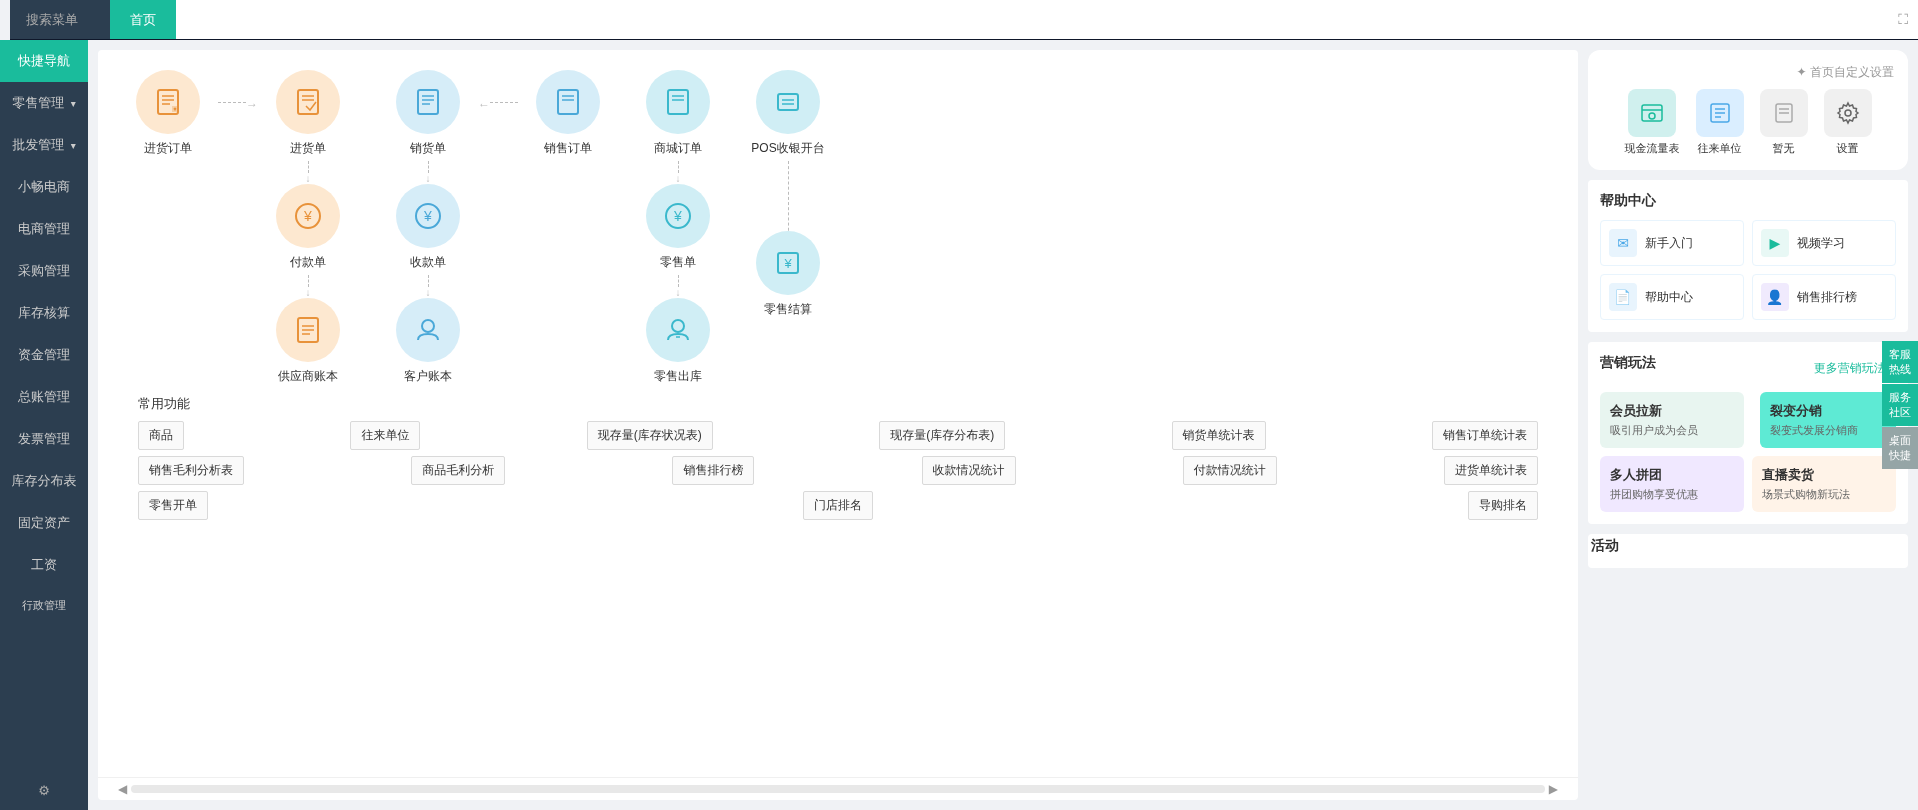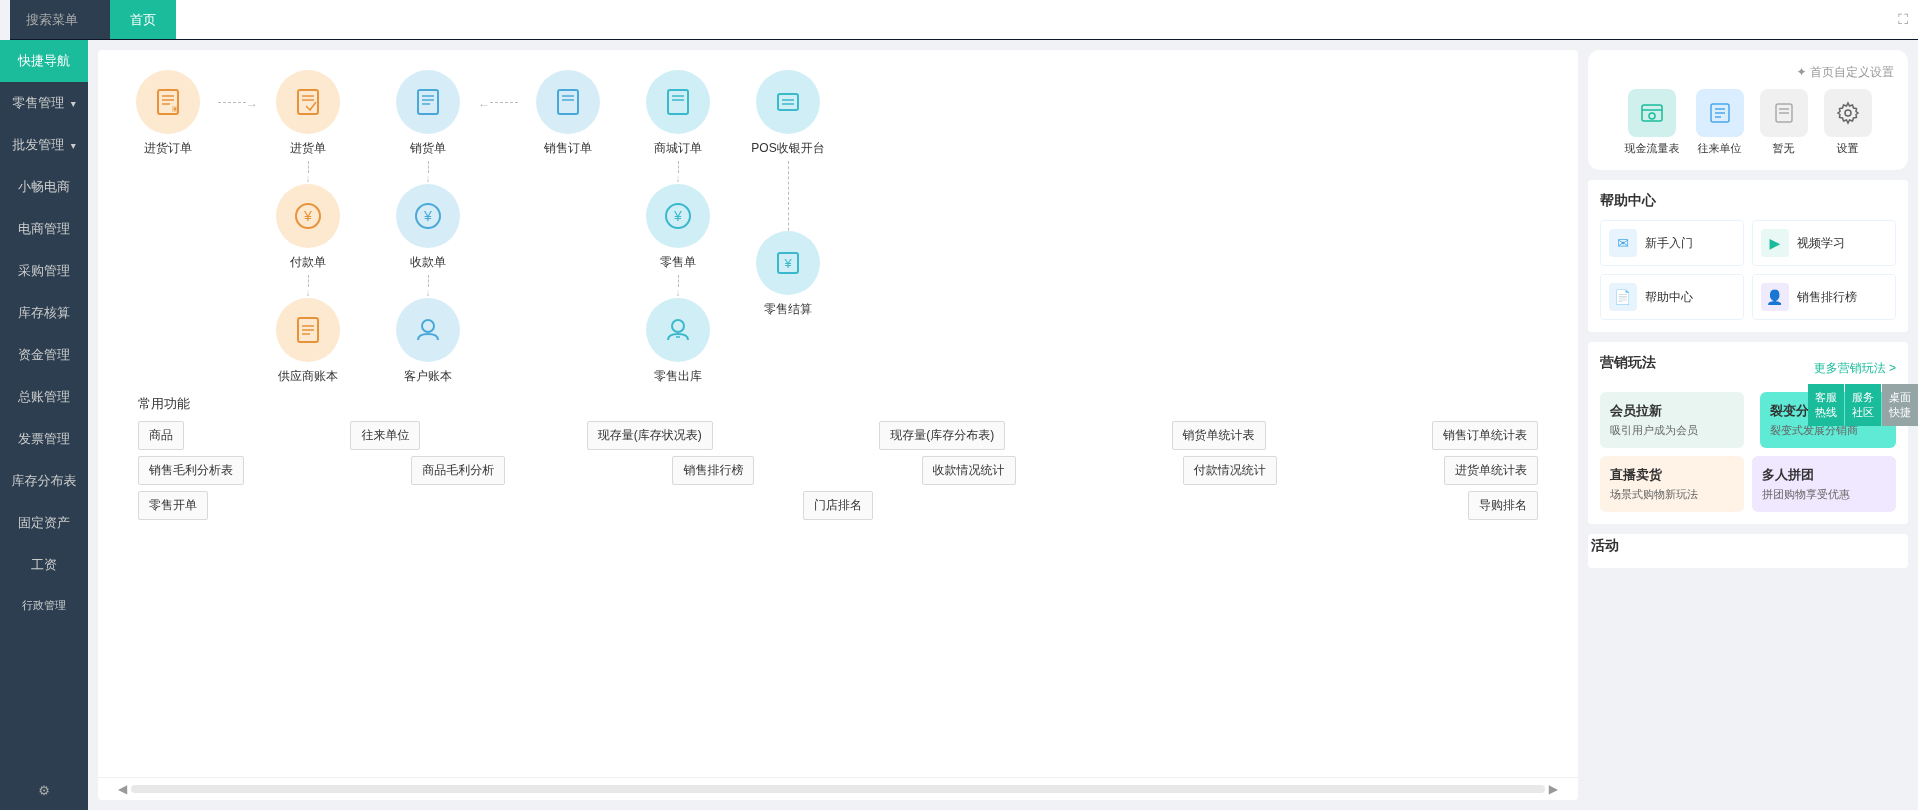--- a/index.html
+++ b/index.html
@@ -80,21 +80,21 @@
     .more-link { font-size: 12px; color: #1abc9c; cursor: pointer; }
     .marketing-grid { display: grid; grid-template-columns: 1fr 1fr; gap: 8px; }
     .marketing-item { background: #f0f8ff; border-radius: 6px; padding: 10px; cursor: pointer; }
     .marketing-title { font-size: 13px; font-weight: bold; color: #333; margin-bottom: 3px; }
     .marketing-desc { font-size: 11px; color: #666; }
 
     
     .activity-section { background: #fff; border-radius: 4px; padding: 3px; }
 
     
-    .float-btns { position: fixed; right: 0; top: 50%; transform: translateY(-50%); display: flex; flex-direction: row; gap: 1px; z-index: 100; }
+    .float-btns { position: fixed; right: 0; top: 50%; transform: translateY(-50%); display: flex; flex-direction: column; gap: 1px; z-index: 100; }
     .float-btn { background: #1abc9c; color: #fff; font-size: 11px; padding: 6px 6px; text-align: center; cursor: pointer; writing-mode: horizontal-tb; min-width: 36px; }
 
   </style>
 </head>
 <body>
 
 <div class="top-bar">
   <div class="search-menu">搜索菜单</div>
   <div class="tab-home">首页</div>
   <div class="expand-icon">⛶</div>
@@ -451,27 +451,27 @@
         </div>
         <div class="marketing-grid">
           <div class="marketing-item" style="background:#e8f5f0;">
             <div class="marketing-title">会员拉新</div>
             <div class="marketing-desc">吸引用户成为会员</div>
           </div>
           <div class="marketing-item" style="background:#5eead4;margin-left:8px;">
             <div class="marketing-title">裂变分销</div>
             <div class="marketing-desc">裂变式发展分销商</div>
           </div>
+          <div class="marketing-item" style="background:#f0e8ff;">
+            <div class="marketing-title">多人拼团</div>
+            <div class="marketing-desc">拼团购物享受优惠</div>
+          </div>
           <div class="marketing-item" style="background:#fff3e8;">
             <div class="marketing-title">直播卖货</div>
             <div class="marketing-desc">场景式购物新玩法</div>
-          </div>
-          <div class="marketing-item" style="background:#f0e8ff;">
-            <div class="marketing-title">多人拼团</div>
-            <div class="marketing-desc">拼团购物享受优惠</div>
           </div>
         </div>
       </div>
 
       <div class="activity-section">
         <div class="section-title">活动</div>
       </div>
 
     </div>
 

